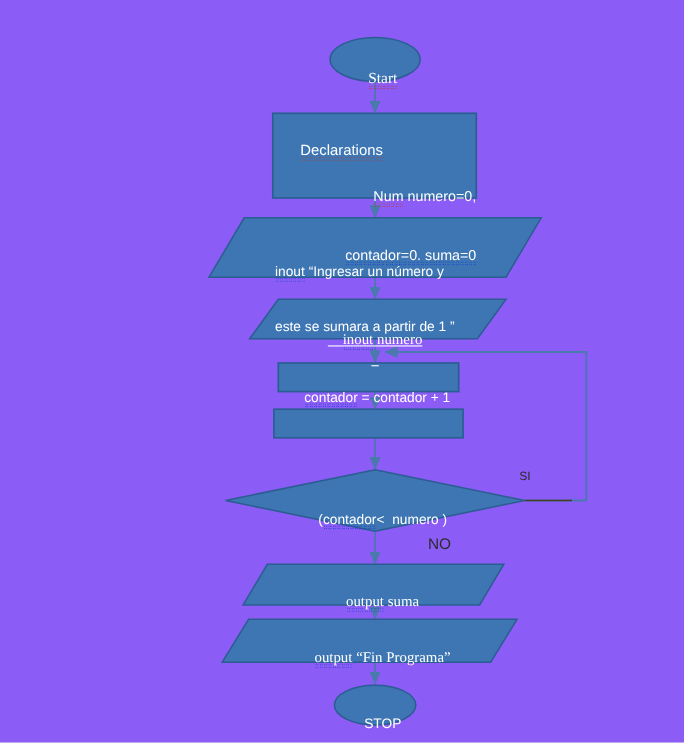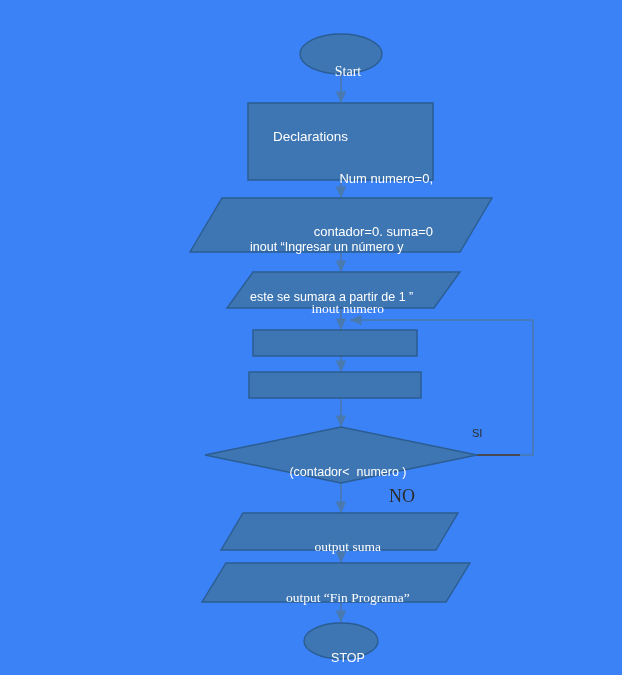--- a/index.html
+++ b/index.html
@@ -7,21 +7,21 @@
     padding: 0;
     background: #ece9e4;
   }
   body {
     font-family: "Liberation Sans", sans-serif;
   }
   #canvas {
     position: relative;
     width: 622px;
     height: 675px;
-    background: #3b82f6;
+    background: #8b5cf6;
     overflow: hidden;
   }
   #flow-svg {
     position: absolute;
     left: 0;
     top: 0;
     width: 622px;
     height: 675px;
   }
   .node-text {
@@ -121,24 +121,27 @@
     <div><span class="sq-red">Num</span><span> numero=0,</span></div>
     <div><span class="sq-blue">contador=0. suma=0</span></div>
   </div>
 
   <div class="node-text" style="left:250px; top:205px; width:230px; text-align:left; font-size:12.5px;">
     <div><span class="sq-blue">inout</span><span> “Ingresar un número y</span></div>
     <div><span>este se sumara a partir de 1 ”</span></div>
   </div>
 
   <div class="node-text" style="left:271px; top:282px; width:140px; font-size:13.5px;
-       font-family:'Liberation Serif',serif;">
+       font-family:'Liberation Serif',serif;text-decoration:underline;">
     <span class="sq-blue">inout</span><span> numero</span>
   </div>
 
+  <div class="node-text" style="left:261px; top:336px; width:150px; font-size:12.5px;">
+    <span class="sq-blue">contador</span><span> = contador + 1</span>
+  </div>
 
 
   <div class="node-text" style="left:281px; top:520px; width:120px; font-size:13.5px;
        font-family:'Liberation Serif',serif;">
     <span class="sq-blue">output</span><span> suma</span>
   </div>
 
   <div class="node-text" style="left:261px; top:447px; width:160px; font-size:12.5px;">
     <span>(</span><span class="sq-blue">contador</span><span>&lt;  numero )</span>
   </div>
@@ -147,16 +150,16 @@
        font-family:'Liberation Serif',serif;">
     <span class="sq-blue">output</span><span> “Fin Programa”</span>
   </div>
 
   <div class="node-text" style="left:306px; top:633px; width:70px; font-size:12.5px;">
     <span>STOP</span>
   </div>
 
   <div class="lbl-side" style="left:472px; top:427px; font-size:11px;">SI</div>
 
-  <div class="lbl-side" style="left:389px; top:486px; font-size:18px;
-       font-family:Liberation Serif, serif;">NO</div>
+  <div class="lbl-side" style="left:389px; top:486px; font-size:14px;
+       font-family:Liberation Sans, sans-serif;">NO</div>
 
 </div>
 
 </body></html>

